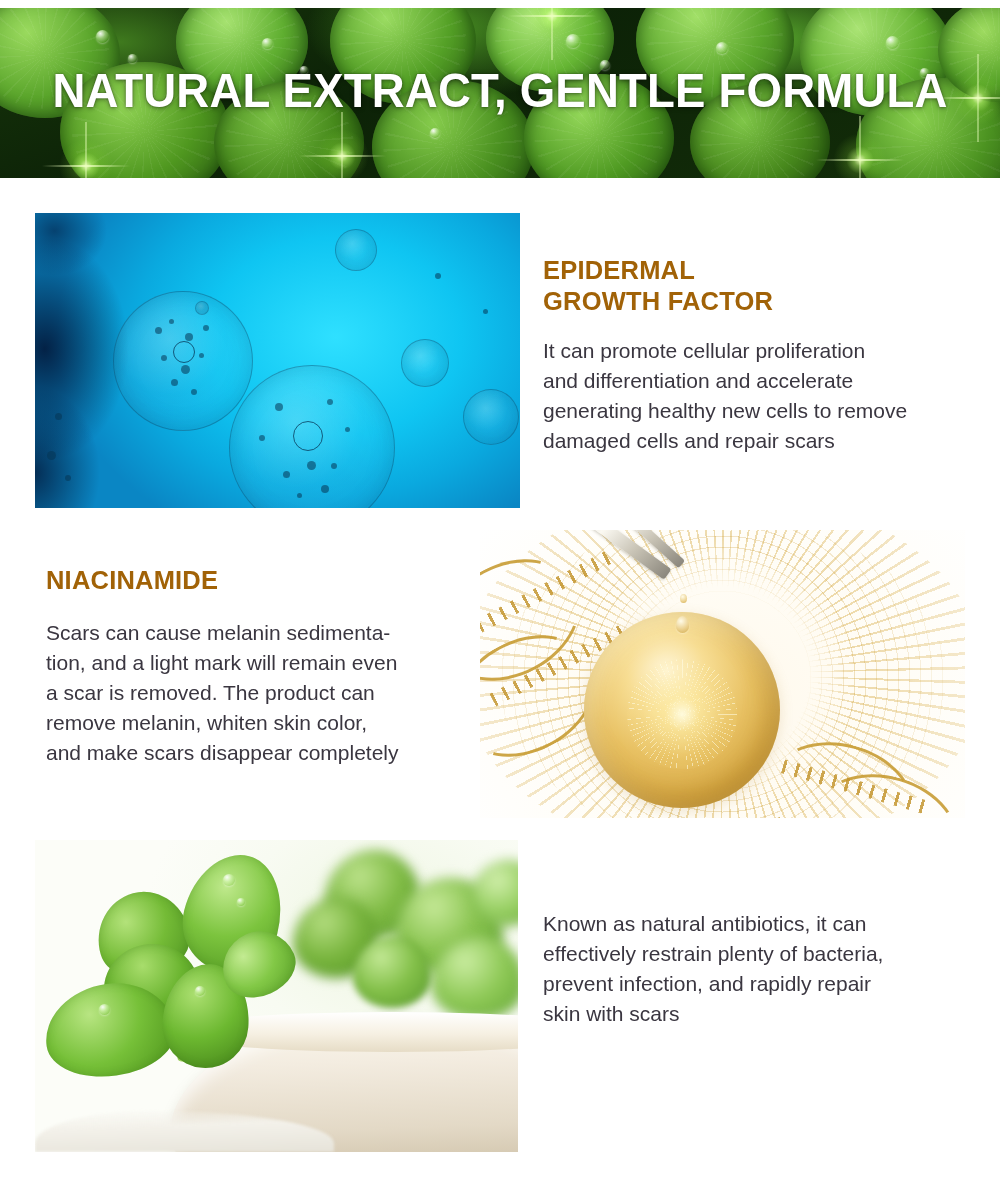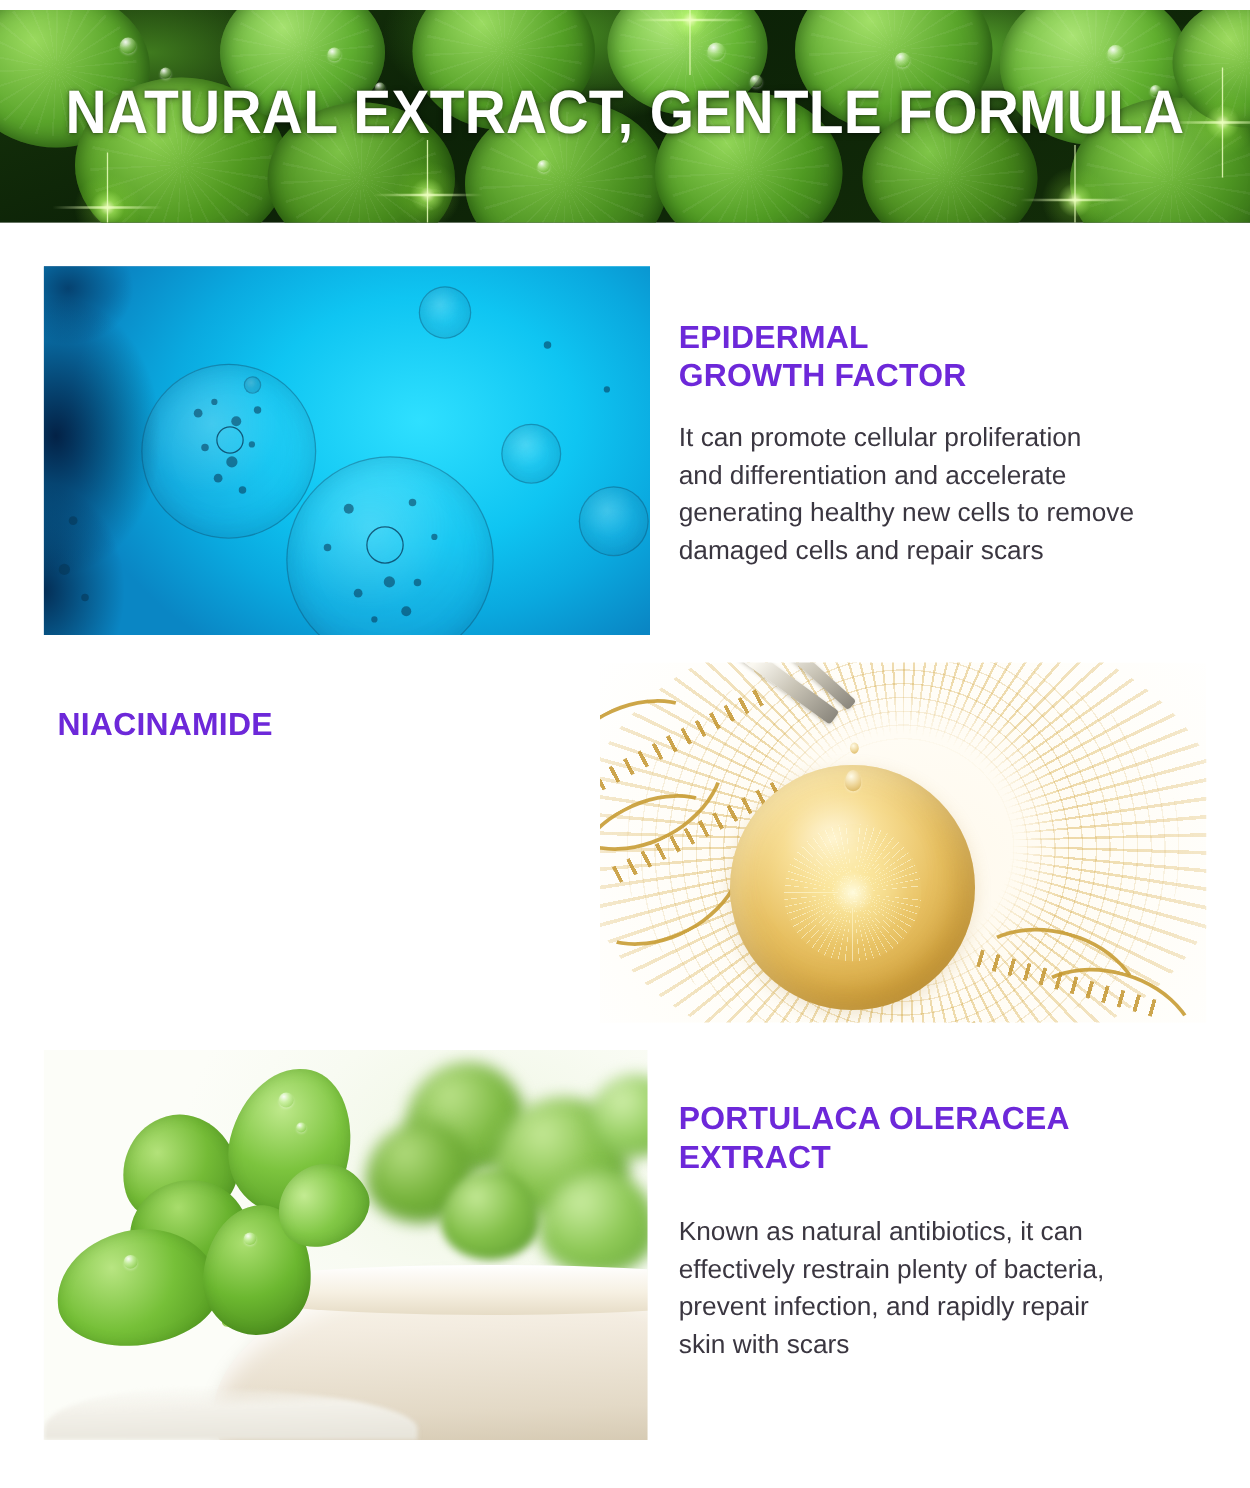--- a/index.html
+++ b/index.html
@@ -200,21 +200,21 @@
   }
 
   
   .block { position:absolute; }
   .heading {
     font-family:"Liberation Sans", sans-serif;
     font-weight:700;
     font-size:25.5px;
     line-height:31px;
     letter-spacing:.2px;
-    color:#6d28d9;
+    color:#a16207;
     white-space:pre-line;
   }
   .body {
     font-family:"Liberation Sans", sans-serif;
     font-weight:400;
     font-size:21px;
     line-height:30px;
     color:#3a3640;
     white-space:pre-line;
   }
@@ -329,20 +329,25 @@
     <div class="tweezer" style="left:52px; top:-6px; width:150px; height:13px; transform:rotate(36deg); border-radius:3px;"></div>
     <div class="tweezer" style="left:78px; top:-18px; width:142px; height:10px; transform:rotate(42deg); border-radius:3px;"></div>
 
     <div class="droplet" style="left:104px; top:82px; width:196px; height:196px;"></div>
     <div class="drop" style="left:196px; top:86px; width:13px; height:17px; border-radius:50% 50% 50% 50%/60% 60% 40% 40%; background:radial-gradient(circle at 38% 30%, #fffbe8 0%, #ecd291 55%, #d4ae52 100%);"></div>
     <div class="drop" style="left:200px; top:64px; width:7px;  height:9px;  border-radius:50%; background:radial-gradient(circle at 38% 30%, #fffbe8 0%, #ecd291 60%, #d4ae52 100%);"></div>
   </div>
 
   <div class="block blk2">
     <div class="heading">NIACINAMIDE</div>
+    <div class="body">Scars can cause melanin sedimenta-
+tion, and a light mark will remain even
+a scar is removed. The product can
+remove melanin, whiten skin color,
+and make scars disappear completely</div>
   </div>
 
   <div class="photo ph-green">
     <div class="green-bg"></div>
 
     <div class="pleaf pblur2" style="--lt:#bde38c;--md:#7fbb44;--dk:#5a9a2c; left:290px; top:10px;  width:96px;  height:88px;"></div>
     <div class="pleaf pblur2" style="--lt:#c6e998;--md:#86c24c;--dk:#5fa032; left:360px; top:38px;  width:108px; height:96px;"></div>
     <div class="pleaf pblur2" style="--lt:#b4dd80;--md:#77b43c;--dk:#539226; left:258px; top:58px;  width:86px;  height:80px;"></div>
     <div class="pleaf pblur2" style="--lt:#cbeda2;--md:#8dc855;--dk:#64a636; left:396px; top:96px;  width:94px;  height:84px;"></div>
     <div class="pleaf pblur" style="--lt:#c2e894;--md:#82bf48;--dk:#5b9c2e; left:318px; top:96px;  width:78px;  height:72px;"></div>
@@ -362,21 +367,19 @@
     <div class="pleaf" style="--lt:#abdf70;--md:#6cb830;--dk:#417f17; left:128px; top:124px; width:86px;  height:104px; transform:rotate(4deg);"></div>
     <div class="pleaf" style="--lt:#c3eb92;--md:#82c846;--dk:#559c24; left:186px; top:92px;  width:74px;  height:64px; transform:rotate(-24deg);"></div>
 
     <div class="drop" style="left:188px; top:34px; width:12px; height:12px;"></div>
     <div class="drop" style="left:202px; top:58px; width:8px;  height:8px;"></div>
     <div class="drop" style="left:160px; top:146px; width:10px; height:10px;"></div>
     <div class="drop" style="left:64px;  top:164px; width:11px; height:11px;"></div>
   </div>
 
   <div class="block blk3">
-    <div class="heading">PORTULACA OLERACEA
-EXTRACT</div>
     <div class="body">Known as natural antibiotics, it can
 effectively restrain plenty of bacteria,
 prevent infection, and rapidly repair
 skin with scars</div>
   </div>
 
 </div>
 
 </body></html>

